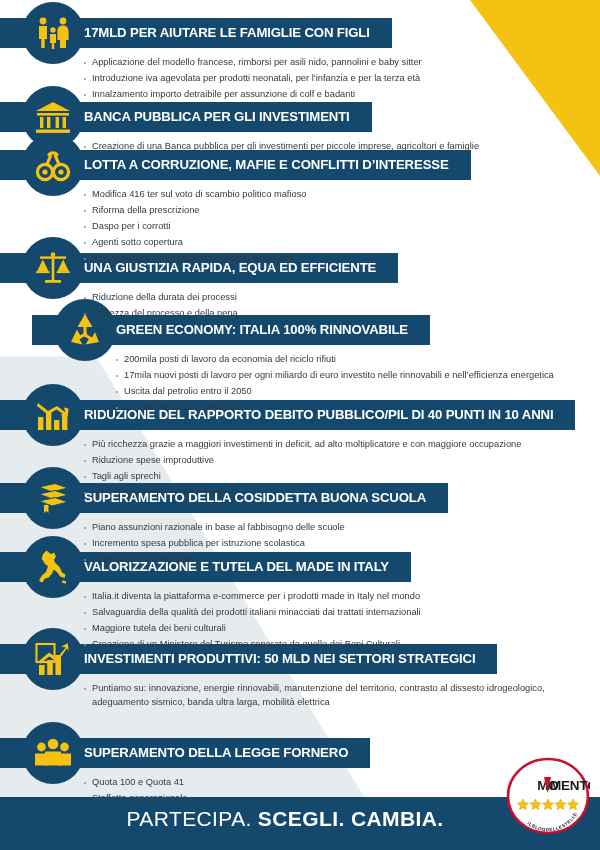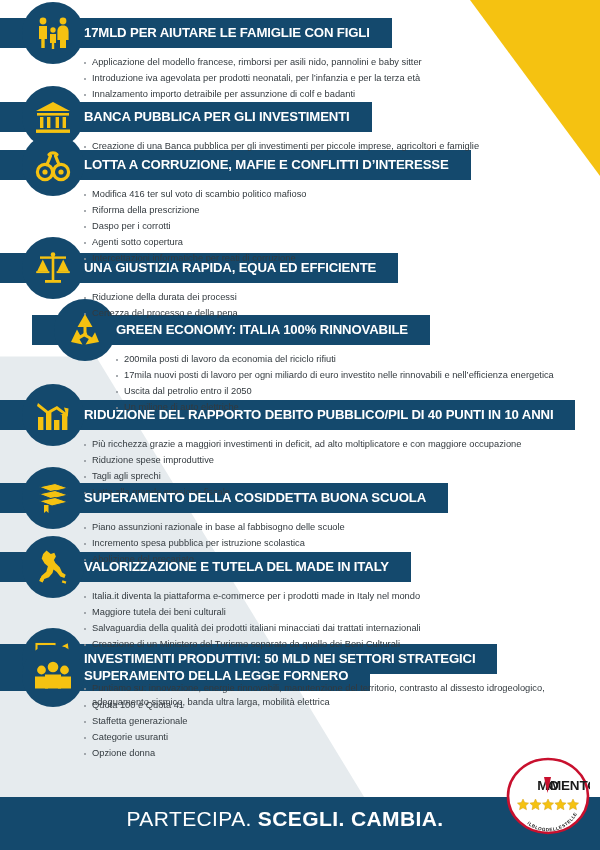--- a/index.html
+++ b/index.html
@@ -316,22 +316,22 @@
     <path d="M13.5 3.5 l4.3 3.6 3.5-1.3 1.6 3.8 -2 3.3 1.5 3.1 4.3 4.2 2.4 5.4 3.6 2.2 -1.3 3.3 -4.1-1.5 -3.5-4.6 -3.3-2.6 -1 3.6 -3.6 4.3 -4.6 1.6 -1.7 3.3 -2.6-1.9 1.4-4.2 4.9-4.4 1.6-5.4 -3.3-2.8 -2.9-4.9 1.4-4.6 z"></path>
     <path d="M7.5 30.8 l3.2 1.9 -1.1 2.9 -3.4-1.5z"></path>
     <path d="M29.5 33.2 l3.8 1.2 -0.6 2.3 -3.9-1.3z"></path>
   </g>
             </svg>
           </div>
           <div class="hdr-title">VALORIZZAZIONE E TUTELA DEL MADE IN ITALY</div>
         </div>
         <ul class="bullets">
           <li>Italia.it diventa la piattaforma e-commerce per i prodotti made in Italy nel mondo</li>
+          <li>Salvaguardia della qualità dei prodotti italiani minacciati dai trattati internazionali</li>
           <li>Maggiore tutela dei beni culturali</li>
-          <li>Salvaguardia della qualità dei prodotti italiani minacciati dai trattati internazionali</li>
           <li>Creazione di un Ministero del Turismo separato da quello dei Beni Culturali</li>
         </ul>
       </div>
       <div class="section" style="position: absolute; left: 0px; top: 644px; width: 600px;">
         <div class="hdr-row">
           <div class="hdr-stripe" style="width: 497.469px;"></div>
           <div class="icon-badge">
             <svg id="ico-bar-chart-up-icon" viewBox="0 0 40 40" width="40" height="40">
               <g fill="#f5c211">
     <rect x="6" y="26" width="5.6" height="10"></rect>
@@ -343,21 +343,21 @@
                 <rect x="3.5" y="5" width="18" height="18"></rect>
               </g>
             </svg>
           </div>
           <div class="hdr-title">INVESTIMENTI PRODUTTIVI: 50 MLD NEI SETTORI STRATEGICI</div>
         </div>
         <ul class="bullets">
           <li>Puntiamo su: innovazione, energie rinnovabili, manutenzione del territorio, contrasto al dissesto idrogeologico, adeguamento sismico, banda ultra larga, mobilità elettrica</li>
         </ul>
       </div>
-      <div class="section" style="position: absolute; left: 0px; top: 661px; width: 504px;">
+      <div class="section" style="position: absolute; left: 0px; top: 738px; width: 504px;">
         <div class="hdr-row">
           <div class="hdr-stripe" style="width: 370.25px;"></div>
           <div class="icon-badge">
             <svg id="ico-three-people-icon" viewBox="0 0 40 40" width="40" height="40">
               <g fill="#f5c211">
     <circle cx="8.5" cy="14" r="4.4"></circle>
                 <path d="M2 20.5h13v12H2z"></path>
     <circle cx="31.5" cy="14" r="4.4"></circle>
                 <path d="M25 20.5h13v12H25z"></path>
     <circle cx="20" cy="11" r="5.3"></circle>

